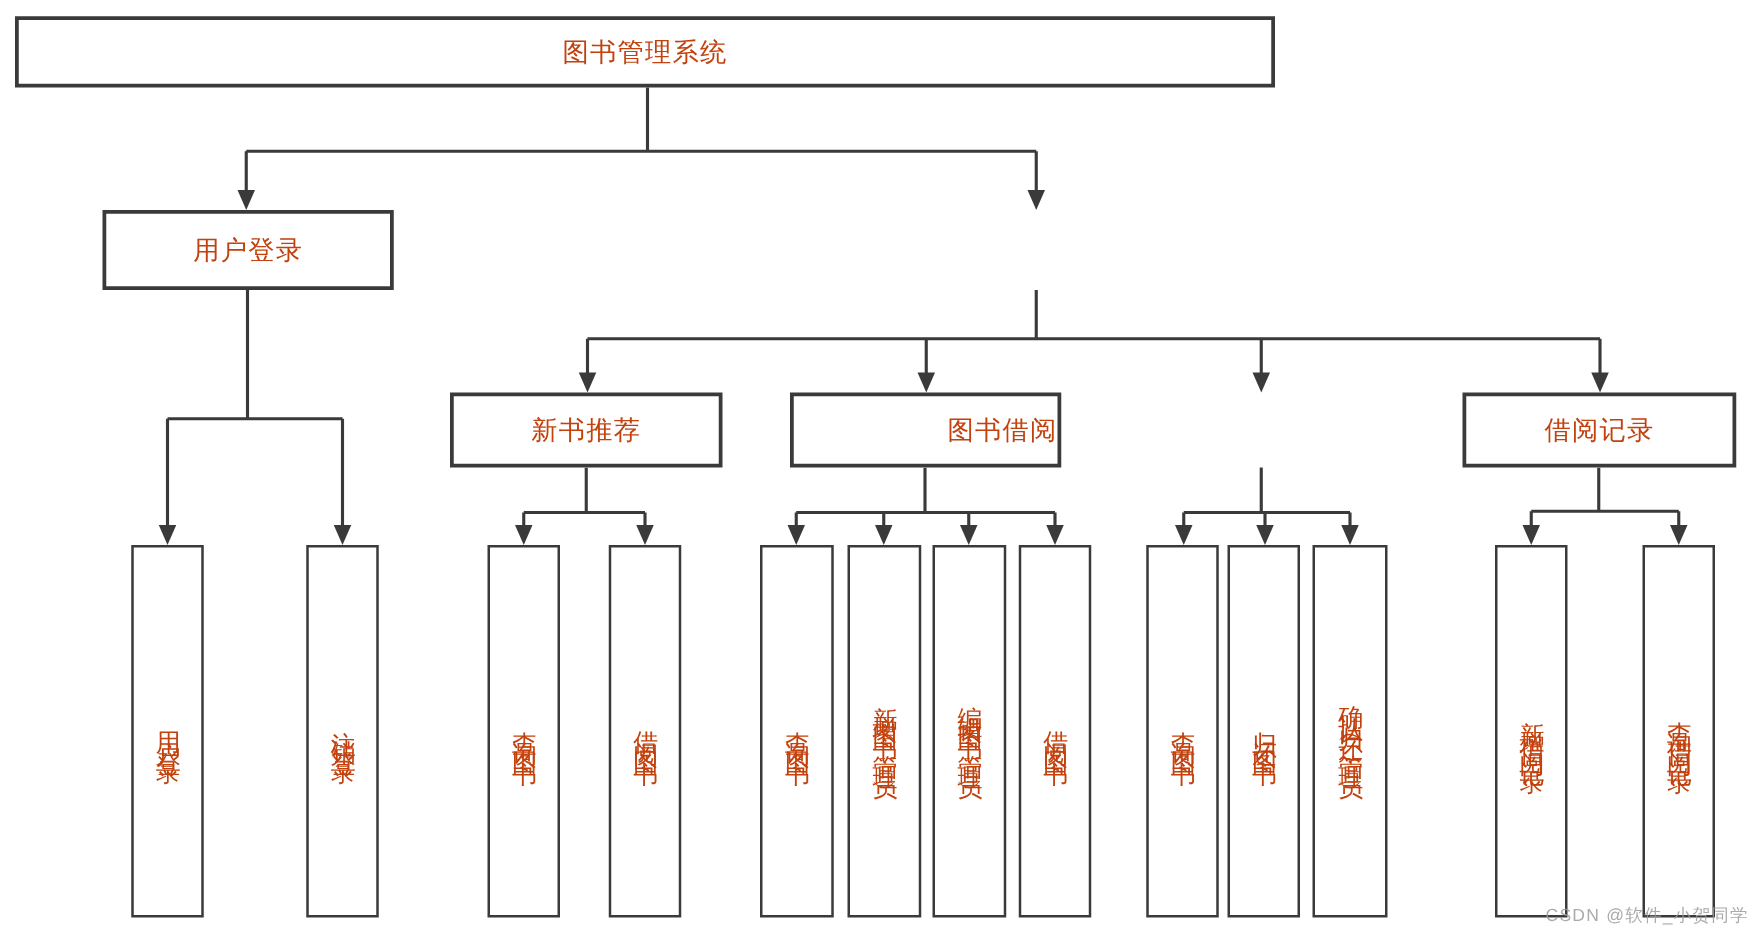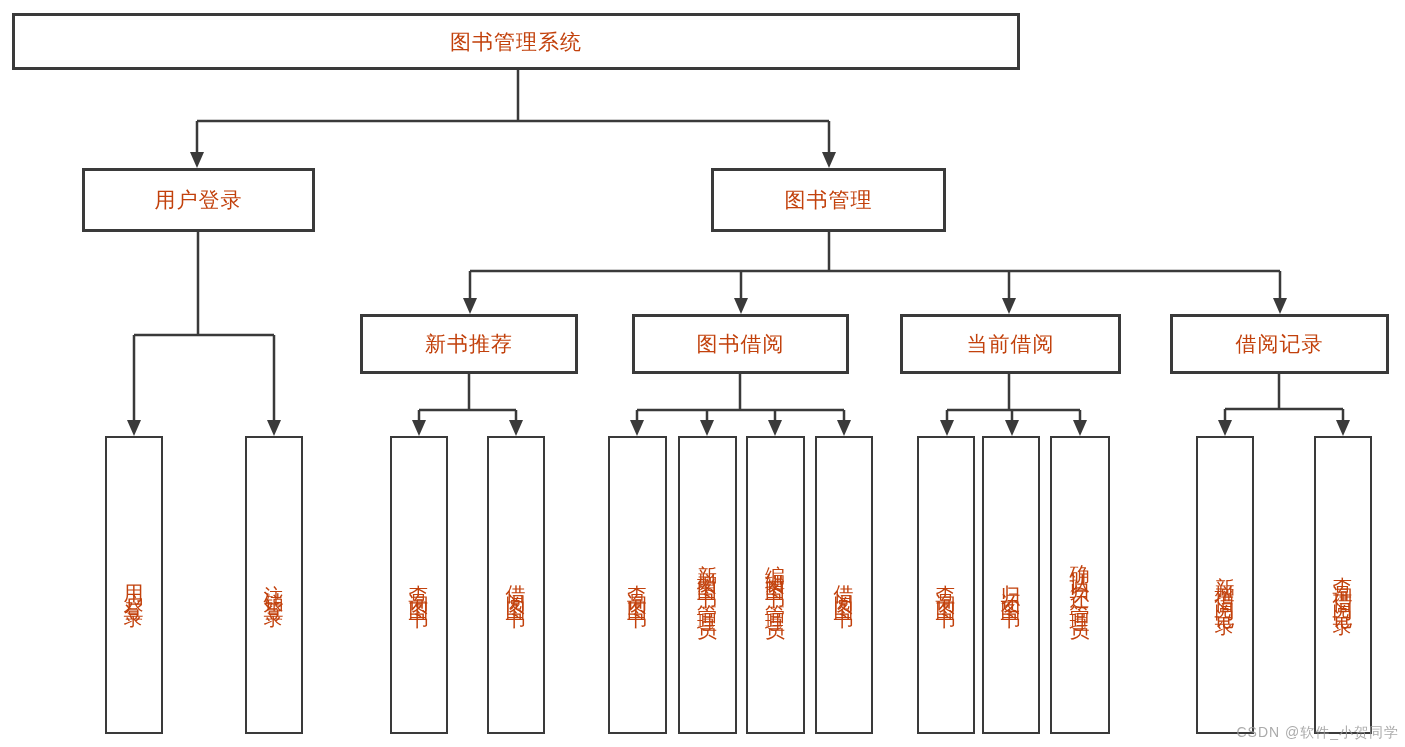--- a/index.html
+++ b/index.html
@@ -116,32 +116,26 @@
     </g>
   </svg>
 
   <div class="node h" style="left:12px; top:13px; width:1008px; height:57px;">
     <span>图书管理系统</span>
   </div>
 
   <div class="node h" style="left:82px; top:168px; width:233px; height:64px;">
     <span>用户登录</span>
   </div>
-  <div class="node h" style="left:711px; top:168px; width:235px; height:64px;">
-    <span>图书管理</span>
-  </div>
 
   <div class="node h" style="left:360px; top:314px; width:218px; height:60px;">
     <span>新书推荐</span>
   </div>
-  <div class="node h" style="left:632px; top:314px; width:217px; height:60px;">
+  <div class="node h" style="left:632px; top:314px; width:217px; height:60px;justify-content:flex-end;">
     <span>图书借阅</span>
-  </div>
-  <div class="node h" style="left:900px; top:314px; width:221px; height:60px;">
-    <span>当前借阅</span>
   </div>
   <div class="node h" style="left:1170px; top:314px; width:219px; height:60px;">
     <span>借阅记录</span>
   </div>
 
   <div class="node v" style="left:105px; top:436px; width:58px; height:298px;">
     <span class="vtext">用户登录</span>
   </div>
   <div class="node v" style="left:245px; top:436px; width:58px; height:298px;">
     <span class="vtext">注销登录</span>

